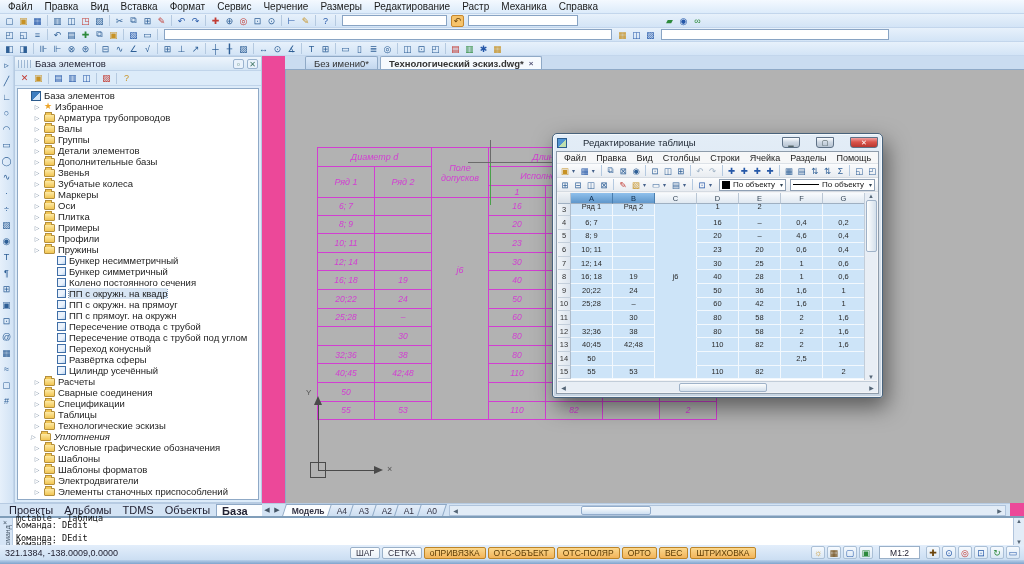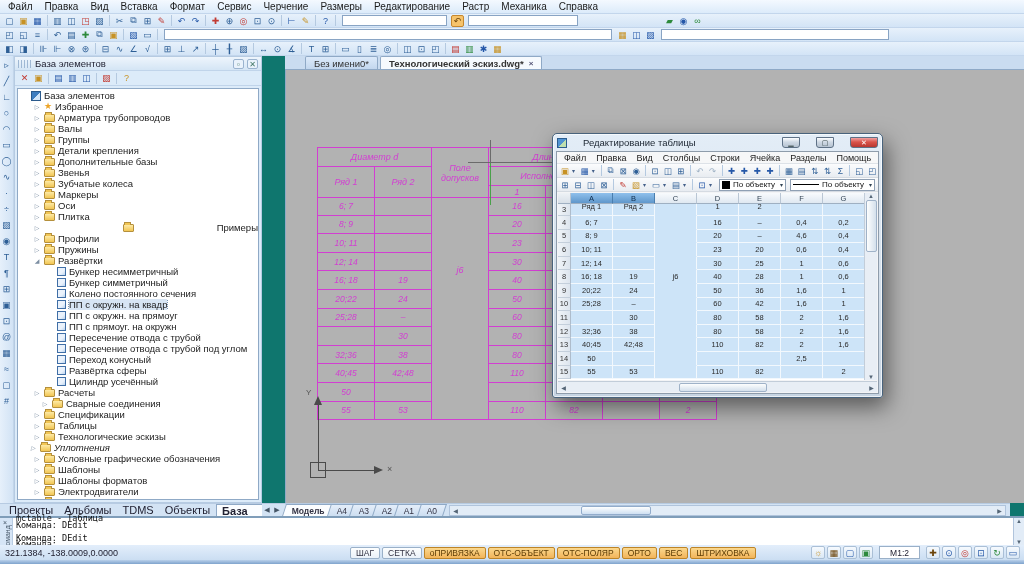--- a/index.html
+++ b/index.html
@@ -1,17 +1,17 @@
 <!DOCTYPE html>
 <html><head>
 <meta charset="utf-8">
 <style>
   *{margin:0;padding:0;box-sizing:border-box;font-family:"Liberation Sans",sans-serif;}
   html,body{width:1024px;height:564px;overflow:hidden;background:#d9e7f8;}
-  #root{position:relative;width:1024px;height:564px;background:#0f766e;font-size:10px;color:#222;}
+  #root{position:relative;width:1024px;height:564px;background:#ec4899;font-size:10px;color:#222;}
 
   
   #menubar{position:absolute;left:0;top:0;width:1024px;height:14px;display:flex;align-items:center;
     background:linear-gradient(#f4f9ff,#dcebfa);border-bottom:1px solid #c3d6ec;padding-left:2px;}
   .menu-item{padding:0 6px;font-size:10px;color:#1b1b1b;cursor:default;}
 
   
   .tbrow{position:absolute;left:0;width:1024px;display:flex;align-items:center;gap:1px;
     background:linear-gradient(#e7f1fb,#d3e4f6);border-bottom:1px solid #c3d6ec;padding-left:3px;}
   #tb1{top:14px;height:14px;} #tb2{top:28px;height:14px;} #tb3{top:42px;height:14px;}
@@ -395,21 +395,21 @@
           <span class="lbl">Валы</span>
         </div>
         <div class="tree-row" style="padding-left: 15px;">
           <span class="exp">▷</span>
           <span class="ni folder"></span>
           <span class="lbl">Группы</span>
         </div>
         <div class="tree-row" style="padding-left: 15px;">
           <span class="exp">▷</span>
           <span class="ni folder"></span>
-          <span class="lbl">Детали крепления</span>
+          <span class="lbl">Детали элементов</span>
         </div>
         <div class="tree-row" style="padding-left: 15px;">
           <span class="exp">▷</span>
           <span class="ni folder"></span>
           <span class="lbl">Дополнительные базы</span>
         </div>
         <div class="tree-row" style="padding-left: 15px;">
           <span class="exp">▷</span>
           <span class="ni folder"></span>
           <span class="lbl">Звенья</span>
@@ -427,39 +427,34 @@
         <div class="tree-row" style="padding-left: 15px;">
           <span class="exp">▷</span>
           <span class="ni folder"></span>
           <span class="lbl">Оси</span>
         </div>
         <div class="tree-row" style="padding-left: 15px;">
           <span class="exp">▷</span>
           <span class="ni folder"></span>
           <span class="lbl">Плитка</span>
         </div>
-        <div class="tree-row" style="padding-left: 15px; justify-content: space-between;">
+        <div class="tree-row" style="padding-left: 15px;">
           <span class="exp">▷</span>
           <span class="ni folder"></span>
           <span class="lbl">Примеры</span>
         </div>
         <div class="tree-row" style="padding-left: 15px;">
           <span class="exp">▷</span>
           <span class="ni folder"></span>
           <span class="lbl">Профили</span>
         </div>
         <div class="tree-row" style="padding-left: 15px;">
           <span class="exp">▷</span>
           <span class="ni folder"></span>
           <span class="lbl">Пружины</span>
-        </div>
-        <div class="tree-row" style="padding-left: 15px;">
-          <span class="exp">◢</span>
-          <span class="ni folder"></span>
-          <span class="lbl">Развёртки</span>
         </div>
         <div class="tree-row" style="padding-left: 28px;">
           <span class="exp"></span>
           <span class="ni leaf"></span>
           <span class="lbl">Бункер несимметричный</span>
         </div>
         <div class="tree-row" style="padding-left: 28px;">
           <span class="exp"></span>
           <span class="ni leaf"></span>
           <span class="lbl">Бункер симметричный</span>
@@ -507,21 +502,21 @@
         <div class="tree-row" style="padding-left: 28px;">
           <span class="exp"></span>
           <span class="ni leaf"></span>
           <span class="lbl">Цилиндр усечённый</span>
         </div>
         <div class="tree-row" style="padding-left: 15px;">
           <span class="exp">▷</span>
           <span class="ni folder"></span>
           <span class="lbl">Расчеты</span>
         </div>
-        <div class="tree-row" style="padding-left: 23px;">
+        <div class="tree-row" style="padding-left: 15px;">
           <span class="exp">▷</span>
           <span class="ni folder"></span>
           <span class="lbl">Сварные соединения</span>
         </div>
         <div class="tree-row" style="padding-left: 15px;">
           <span class="exp">▷</span>
           <span class="ni folder"></span>
           <span class="lbl">Спецификации</span>
         </div>
         <div class="tree-row" style="padding-left: 15px;">

